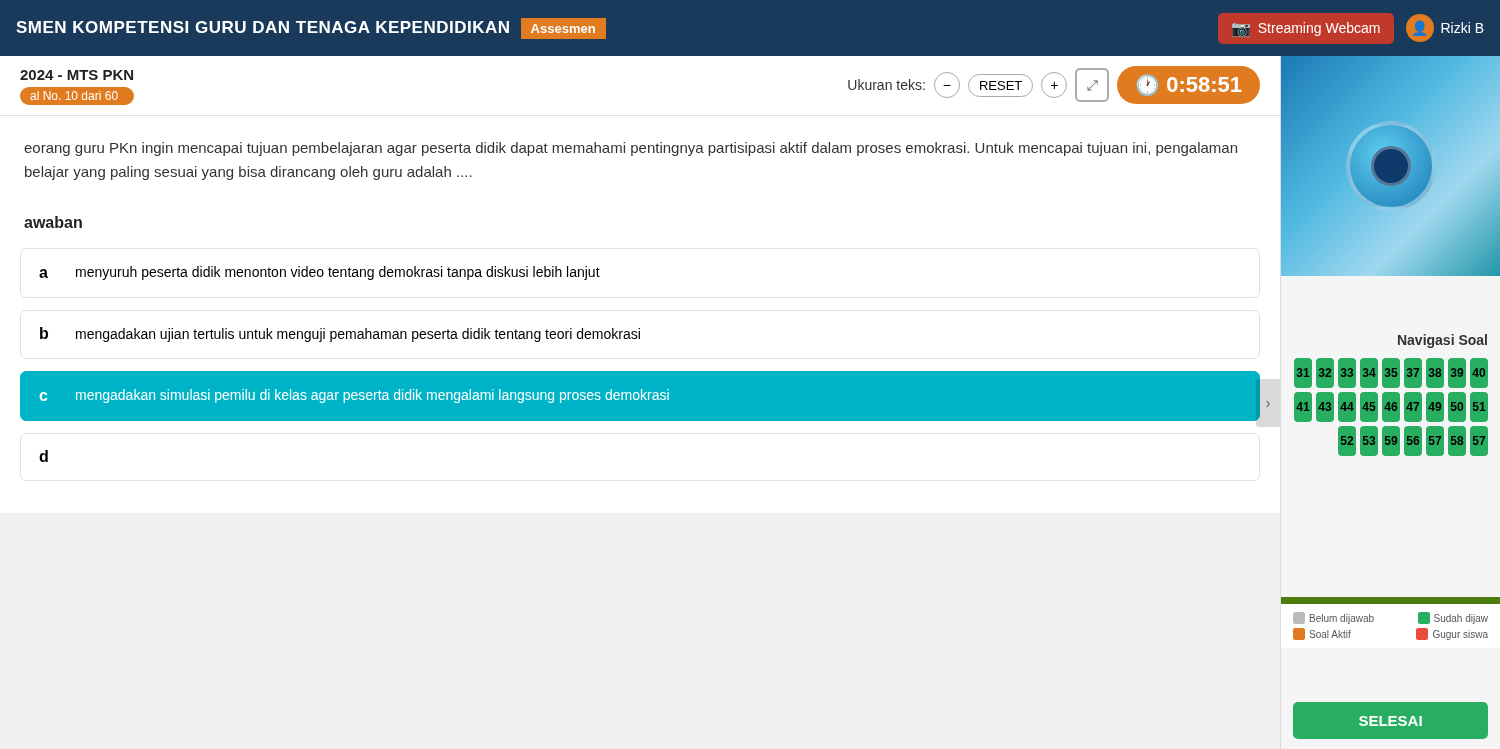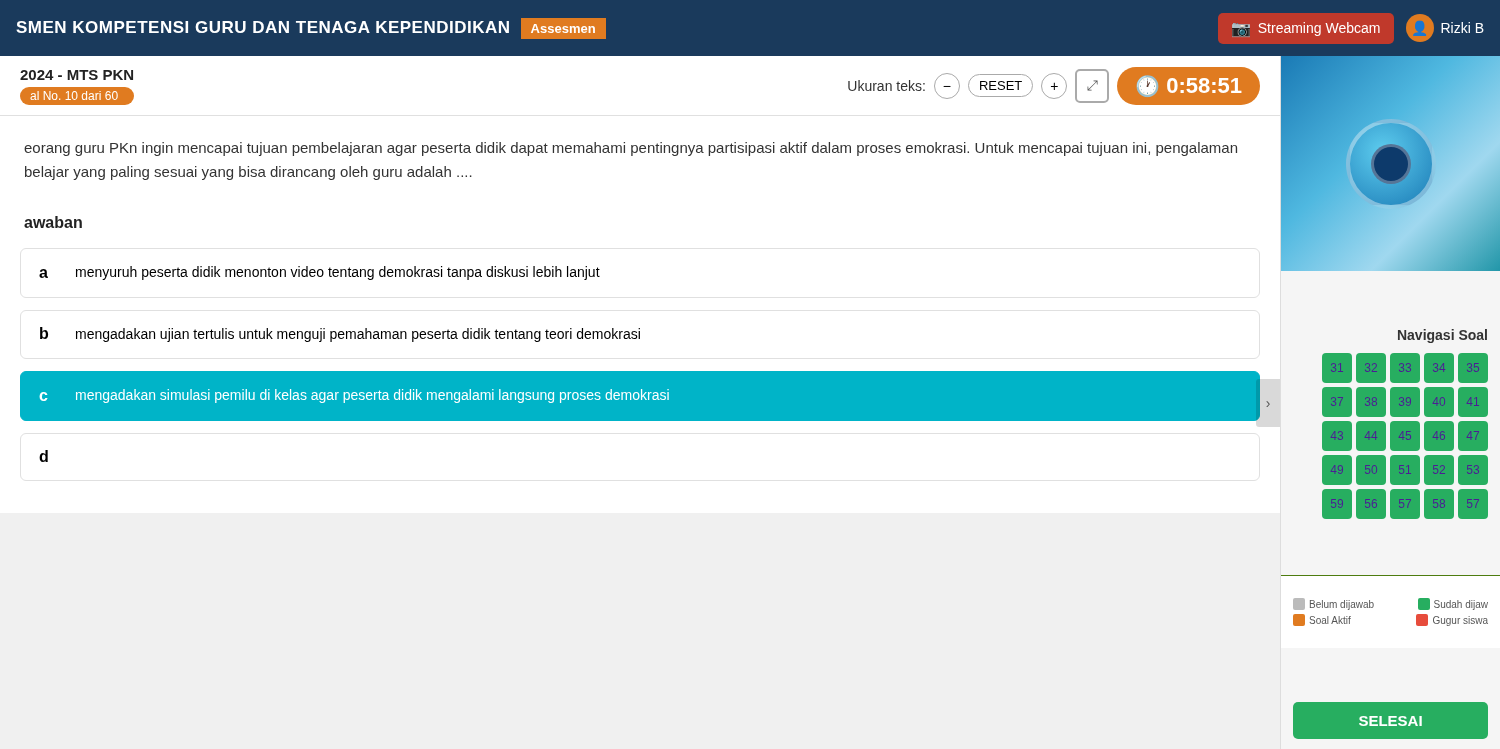--- a/index.html
+++ b/index.html
@@ -85,21 +85,21 @@
       overflow-y: auto;
       padding: 0;
     }
 
     
     .sub-header {
       background: white;
       padding: 10px 20px;
       border-bottom: 1px solid #e0e0e0;
       display: flex;
-      align-items: center;
+      align-items: flex-start;
       justify-content: space-between;
     }
     .sub-header-left {
       display: flex;
       flex-direction: column;
       gap: 4px;
     }
     .exam-title {
       font-size: 15px;
       font-weight: bold;
@@ -264,37 +264,37 @@
       text-align: right;
       margin-bottom: 10px;
     }
     .nav-grid {
       display: flex;
       flex-wrap: wrap;
       gap: 4px;
       justify-content: flex-end;
     }
     .nav-btn {
-      width: 30px;
+      width: 18px;
       height: 30px;
       border-radius: 4px;
       display: flex;
       align-items: center;
       justify-content: center;
       font-size: 12px;
-      font-weight: normal;
-      cursor: pointer;
-      color: #4c1d95;
+      font-weight: bold;
+      cursor: pointer;
+      color: #000000;
     }
     .nav-btn.answered { background: #27ae60; }
 
     
     .legend-section {
-      padding: 22px 12px;
-      border-top: 1px solid #4d7c0f;
+      padding: 8px 12px;
+      border-top: 7px solid #4d7c0f;
       background: white;
     }
     .legend-row {
       display: flex;
       justify-content: space-between;
       gap: 6px;
     }
     .legend-item {
       display: flex;
       align-items: center;

